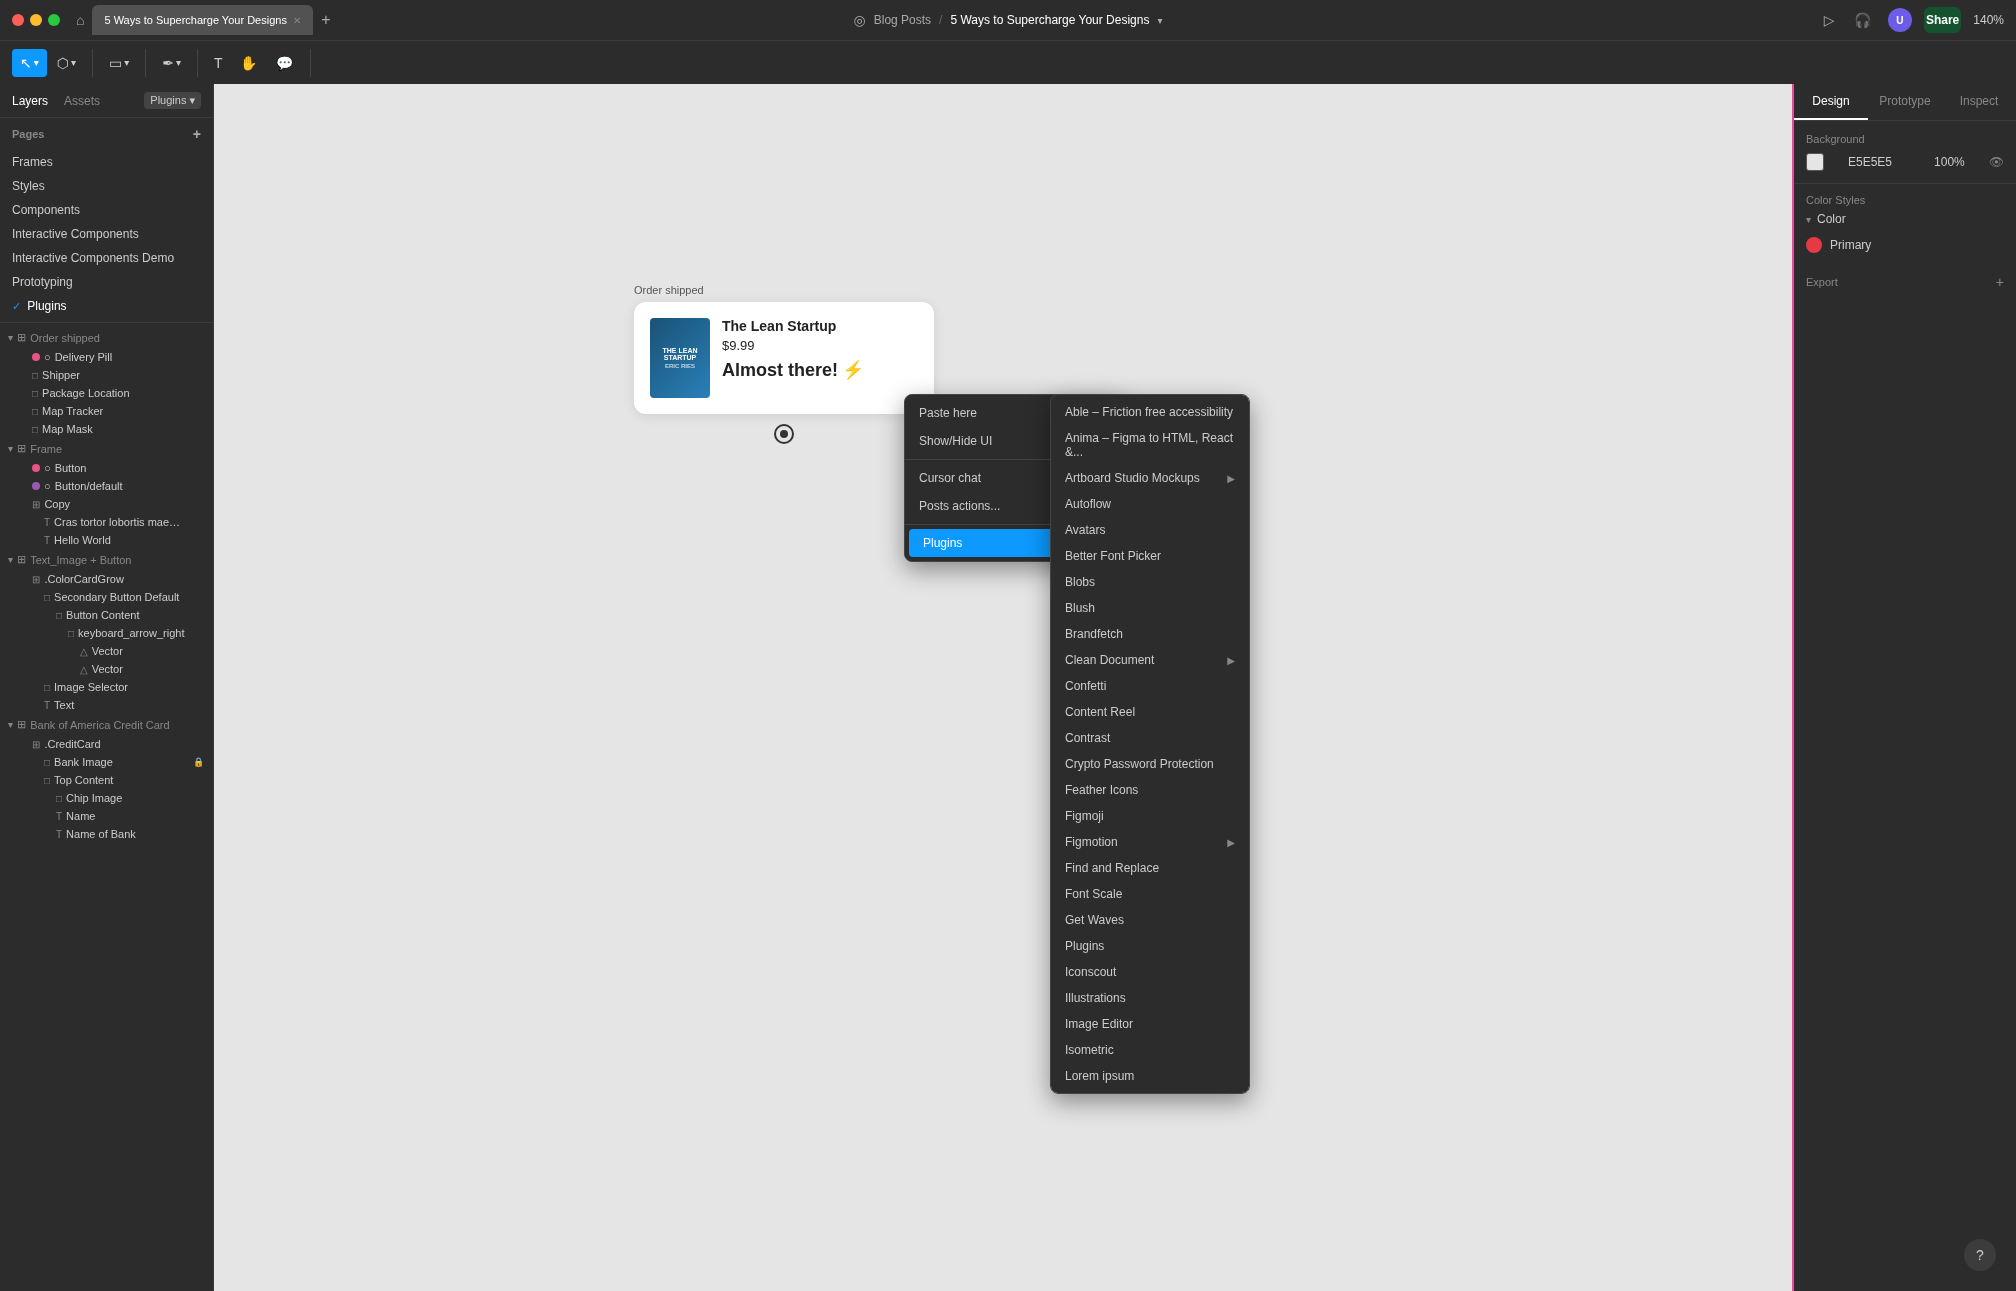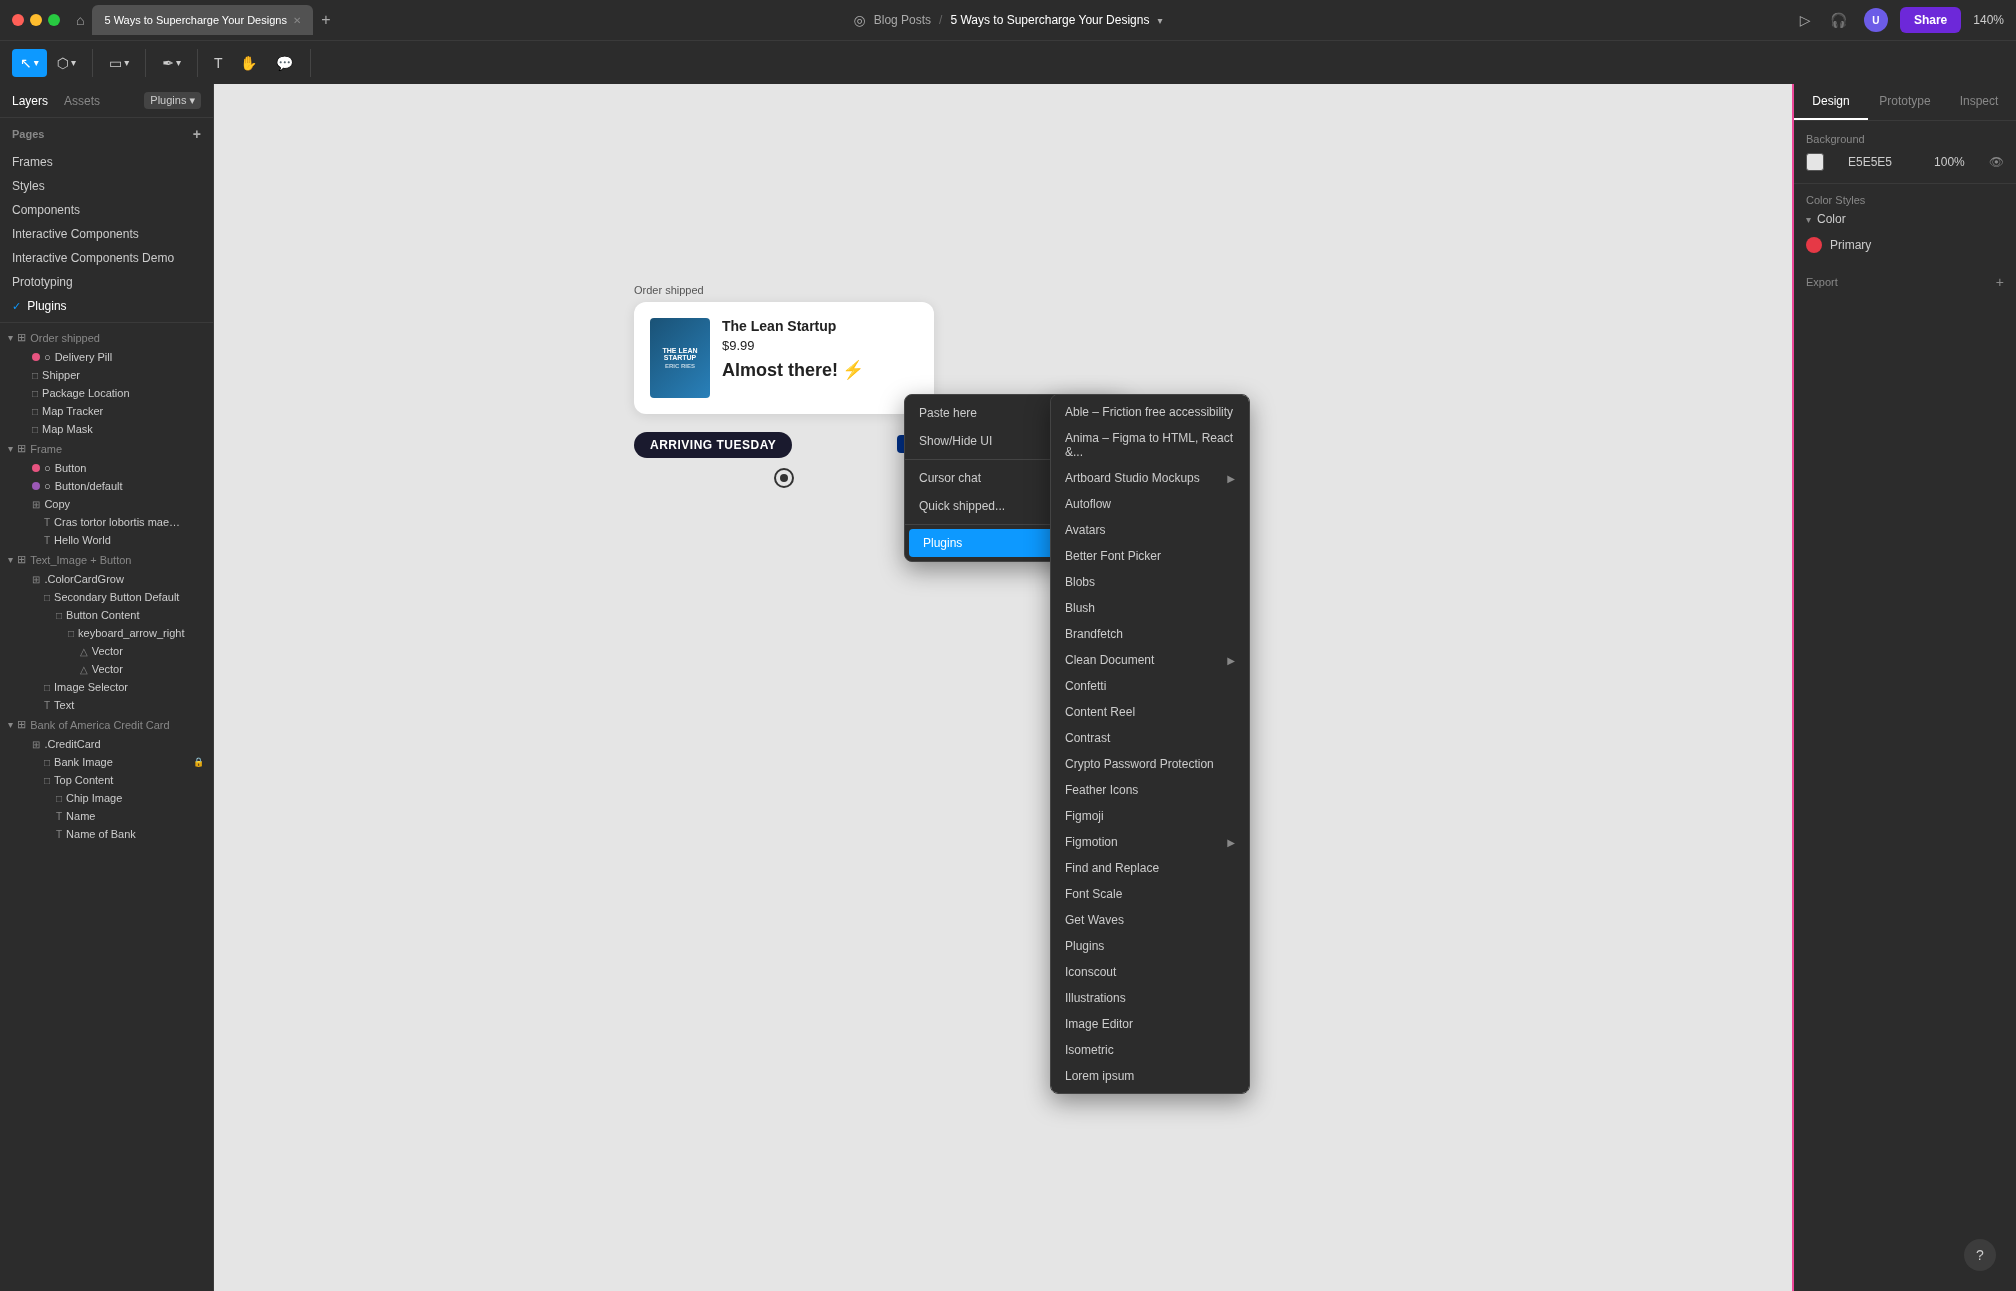--- a/index.html
+++ b/index.html
@@ -51,21 +51,21 @@
     .breadcrumb-current { color: #fff; font-weight: 500; }
     .chevron-down { font-size: 10px; color: #aaa; }
     .titlebar-right {
       margin-left: auto;
       display: flex;
       align-items: center;
       gap: 12px;
     }
     .icon-btn { color: #aaa; font-size: 14px; cursor: pointer; padding: 4px; }
     .avatar { width: 24px; height: 24px; border-radius: 50%; background: #6c5ce7; display: flex; align-items: center; justify-content: center; color: #fff; font-size: 10px; font-weight: 700; }
-    .share-btn { background: #6d28d9; color: #fff; border: none; border-radius: 6px; padding: 6px 14px; font-size: 12px; font-weight: 600; cursor: pointer; }
+    .share-btn { background: #14532d; color: #fff; border: none; border-radius: 6px; padding: 6px 2px; font-size: 12px; font-weight: 600; cursor: pointer; }
     .zoom-level { color: #ccc; font-size: 12px; }
 
     
     .toolbar {
       background: #2c2c2c;
       height: 44px;
       display: flex;
       align-items: center;
       padding: 0 12px;
       gap: 4px;
@@ -617,24 +617,20 @@
         </div>
         <div class="order-info">
           <div class="order-title">The Lean Startup</div>
           <div class="order-price">$9.99</div>
           <div class="order-status">
             <span>Almost there!</span>
             <span>⚡</span>
           </div>
         </div>
       </div>
-      <div style="display:flex; align-items:center; justify-content:space-between; margin-top:8px; width:300px;">
-        <div class="arriving-badge">ARRIVING TUESDAY</div>
-        <div class="usps-logo">USPS</div>
-      </div>
       <div style="text-align:center;">
         <div class="radio-dot">
           <div class="radio-inner"></div>
         </div>
       </div>
     </div>
 
     <div class="context-menu">
       <div class="ctx-item">
         <span>Paste here</span>
@@ -642,21 +638,21 @@
       <div class="ctx-item">
         <span>Show/Hide UI</span>
         <span class="ctx-shortcut">⌘\</span>
       </div>
       <div class="ctx-separator"></div>
       <div class="ctx-item">
         <span>Cursor chat</span>
         <span class="ctx-shortcut">/</span>
       </div>
       <div class="ctx-item">
-        <span>Quick shipped...</span>
+        <span>Posts actions...</span>
         <span class="ctx-shortcut">⌘/</span>
       </div>
       <div class="ctx-separator"></div>
       <div class="ctx-item highlighted">
         <span>Plugins</span>
         <span class="ctx-arrow">▶</span>
       </div>
     </div>
 
     <div class="plugins-dropdown">

